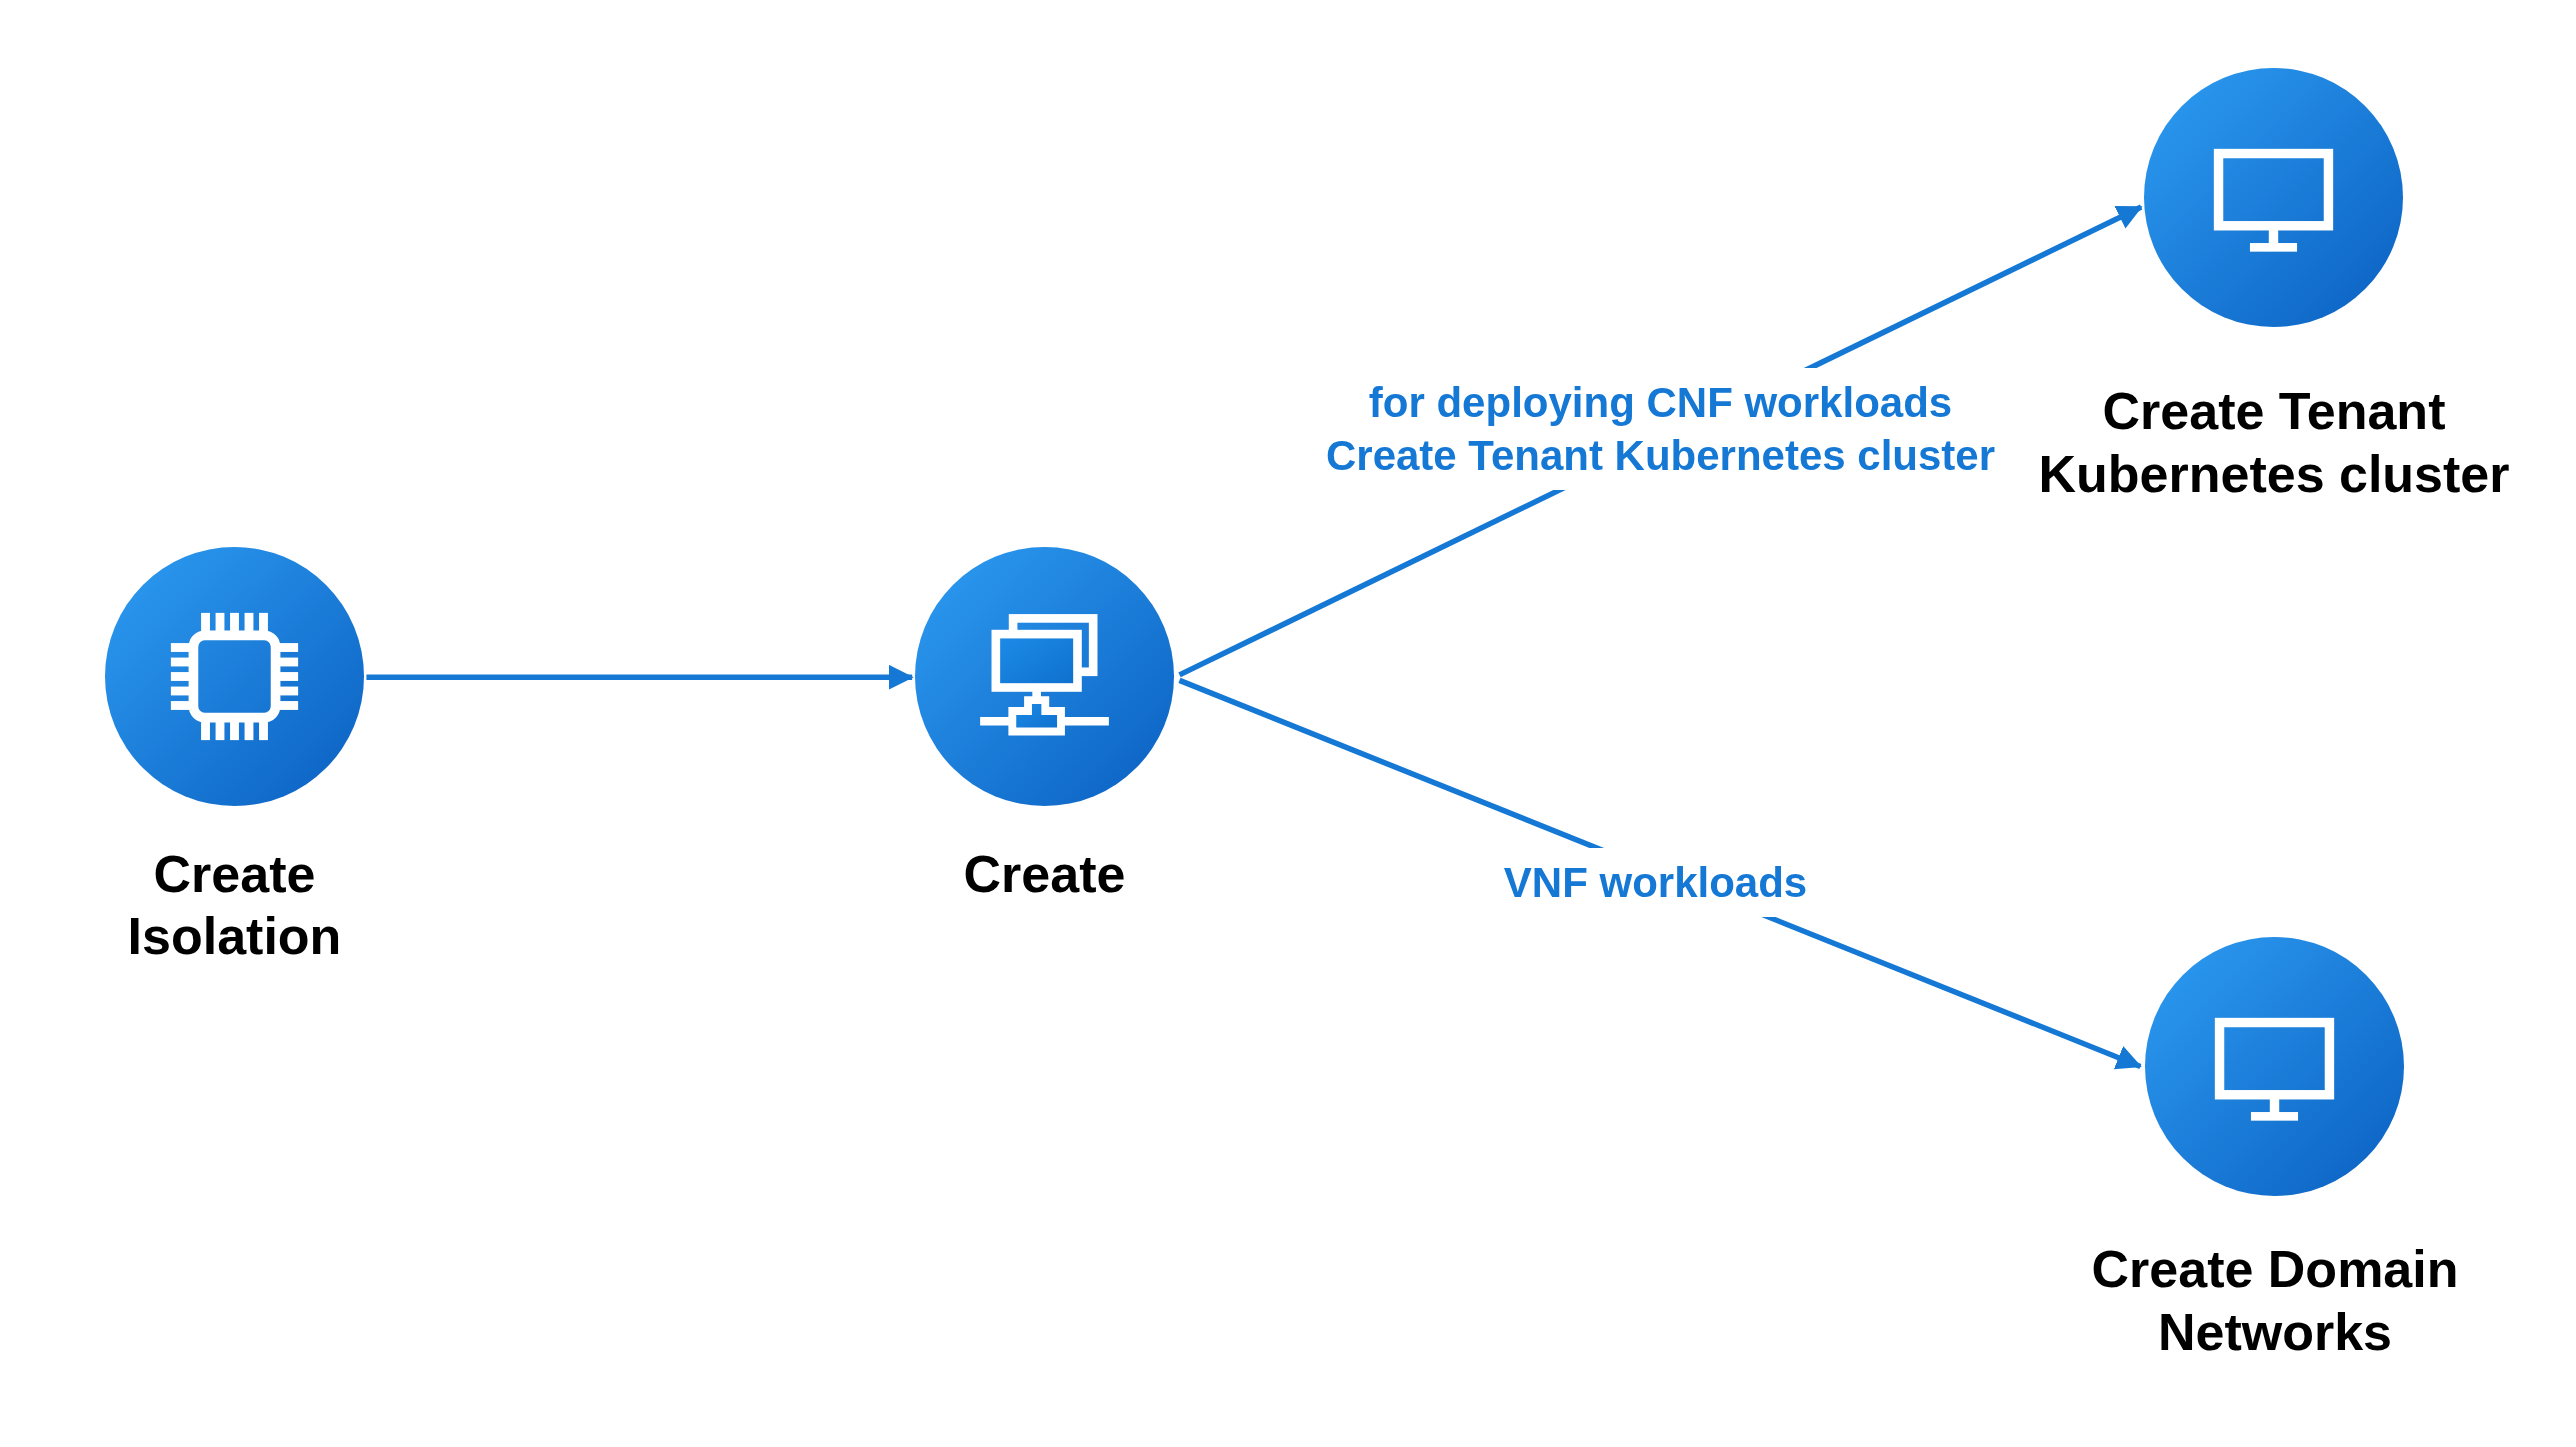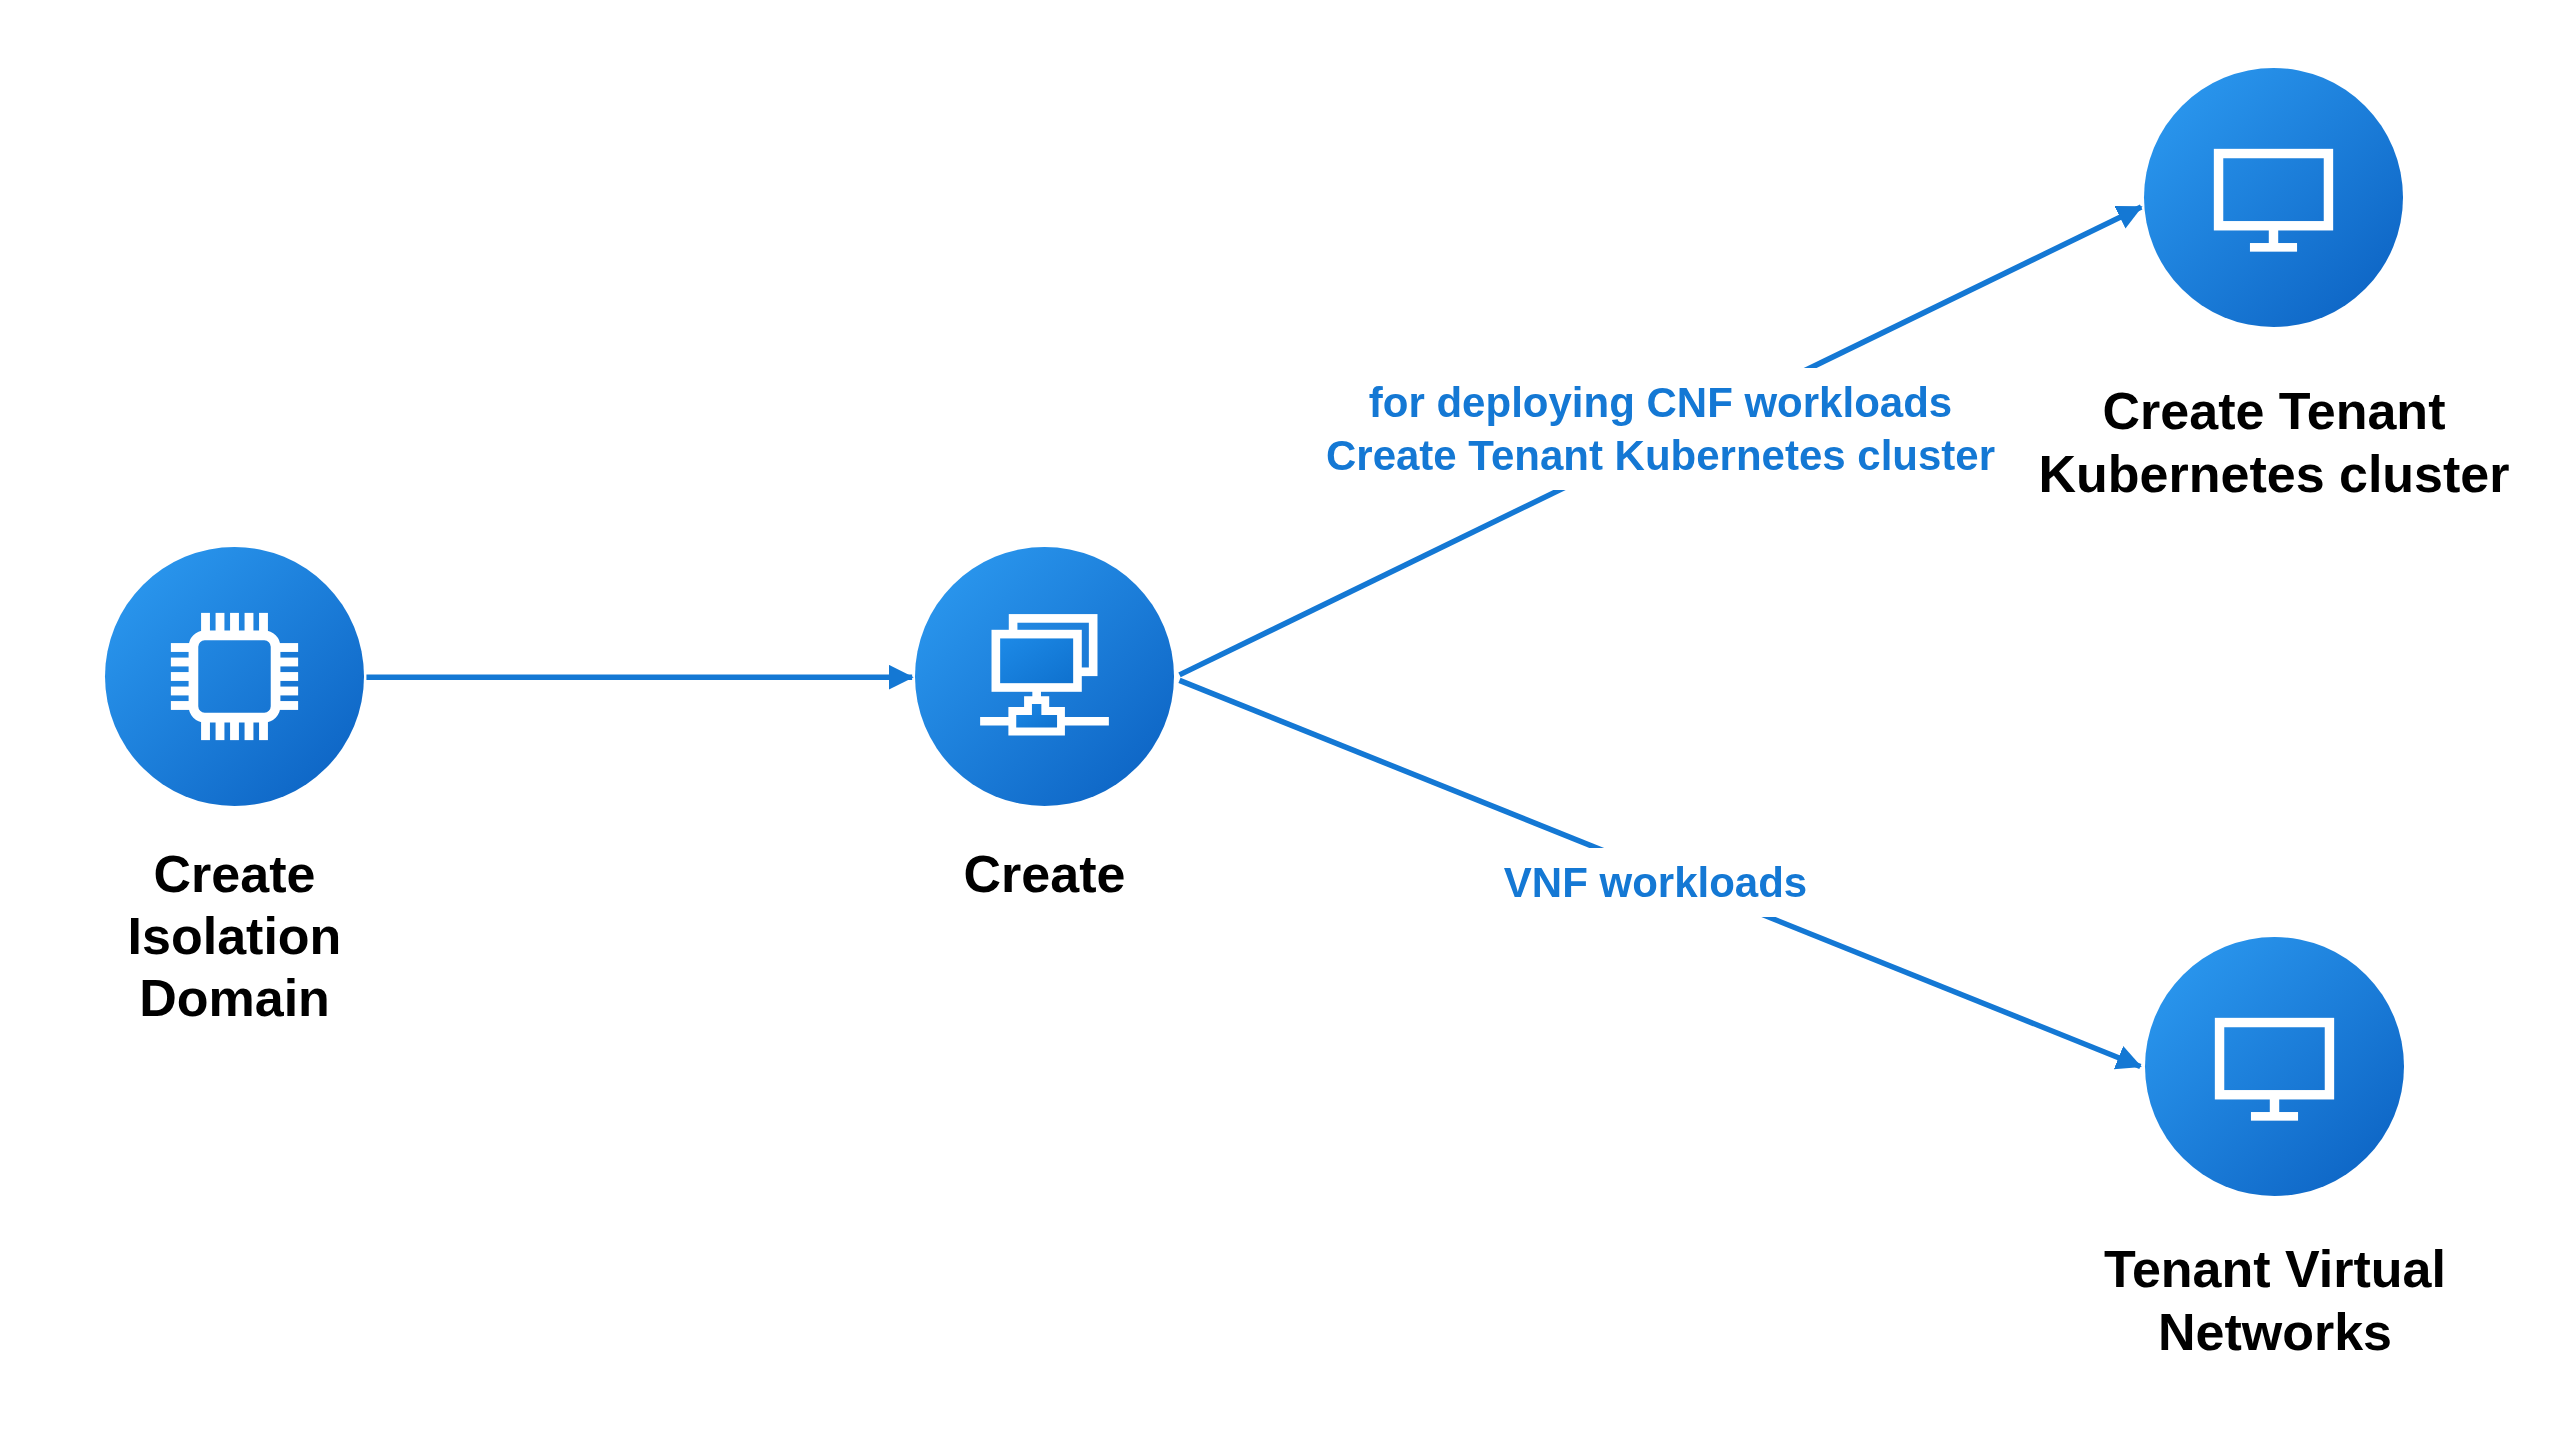--- a/index.html
+++ b/index.html
@@ -149,34 +149,33 @@
       </marker>
     </defs>
     <line class="arrow-line" x1="466" y1="861" x2="1160" y2="861" marker-end="url(#ah)"></line>
     <line class="arrow-line" x1="1500" y1="858" x2="2723" y2="263" marker-end="url(#ah)"></line>
     <line class="arrow-line" x1="1500" y1="865" x2="2722" y2="1356" marker-end="url(#ah)"></line>
   </svg>
 
   <div class="node-label" id="label-isolation">
     <div>Create</div>
     <div>Isolation</div>
-    <div>Domain</div>
   </div>
 
   <div class="node-label" id="label-workload">
     <div>Create</div>
   </div>
 
   <div class="node-label" id="label-k8s">
     <div>Create Tenant</div>
     <div>Kubernetes cluster</div>
   </div>
 
   <div class="node-label" id="label-vm">
-    <div>Tenant Virtual</div>
+    <div>Create Domain</div>
     <div>Networks</div>
   </div>
 
   <div class="edge-label" id="edge-label-cnf">
     <div>for deploying CNF workloads</div>
     <div>Create Tenant Kubernetes cluster</div>
   </div>
 
   <div class="edge-label" id="edge-label-vnf">
     <div>VNF workloads</div>

